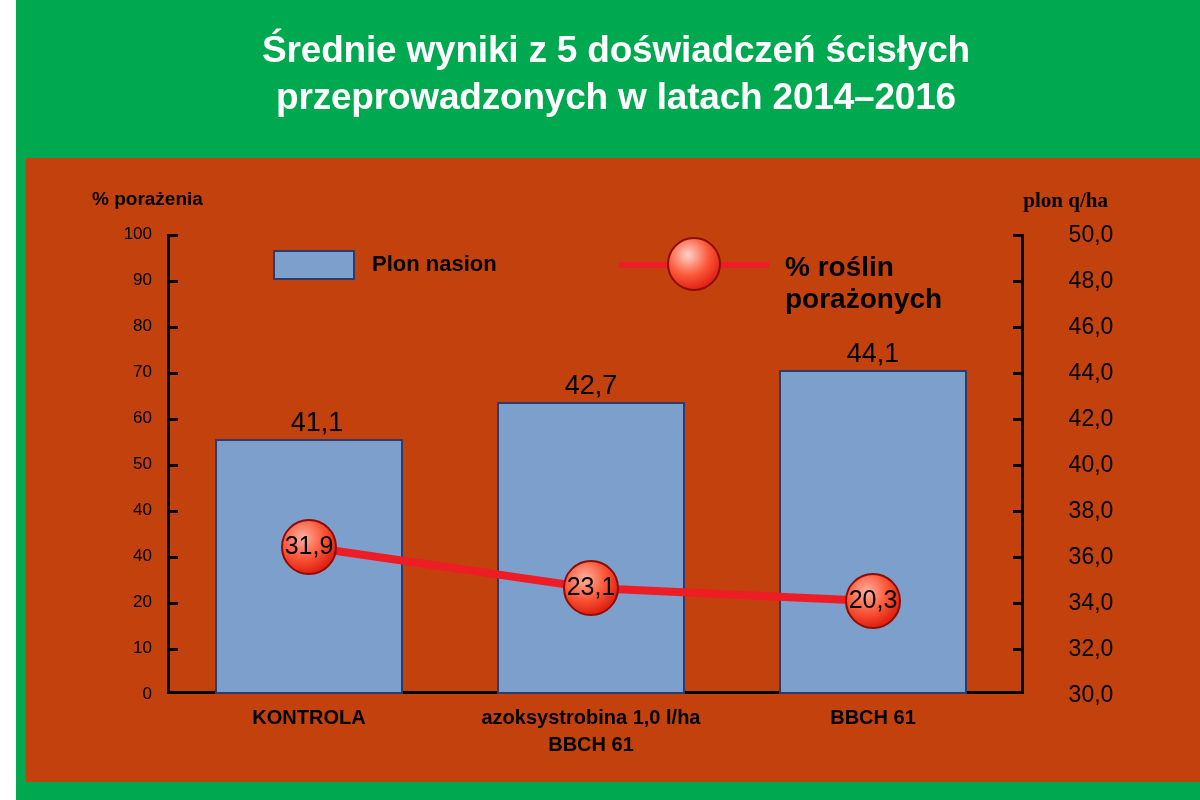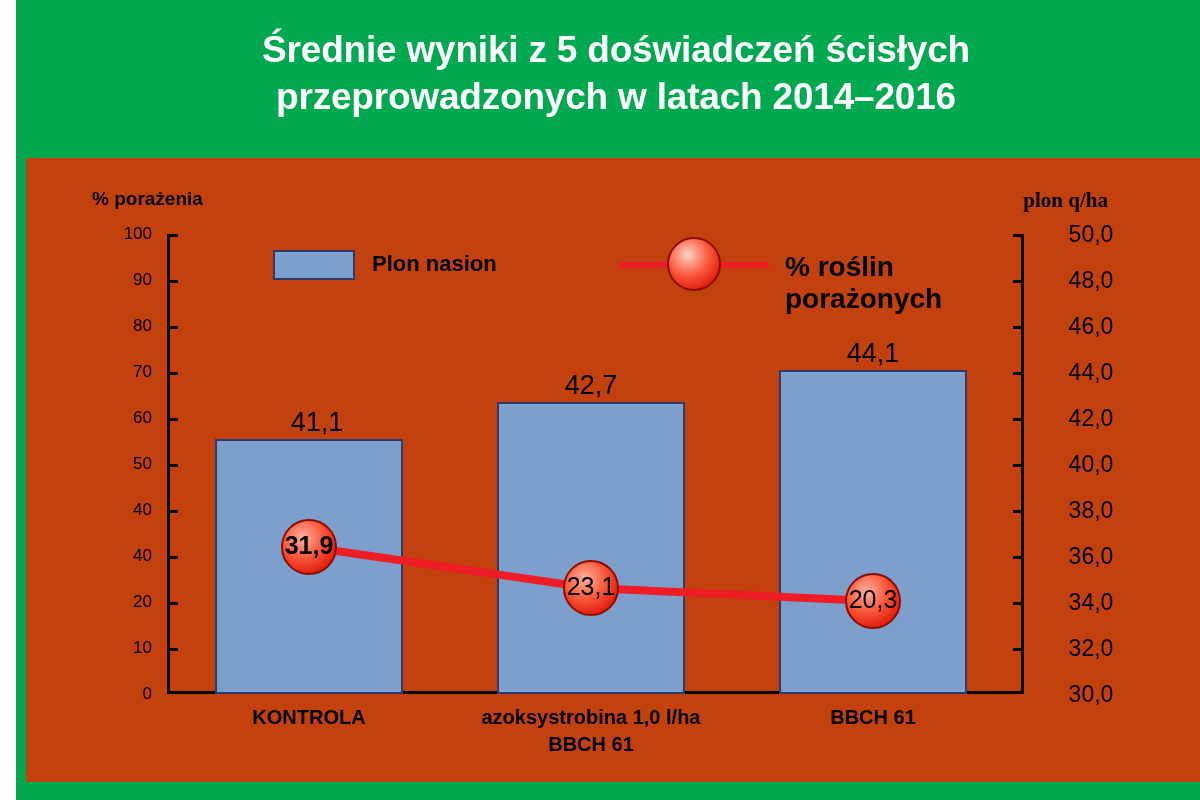--- a/index.html
+++ b/index.html
@@ -314,21 +314,21 @@
       <div class="bar-label" style="left:706px; top:104px;">44,1</div>
 
       <svg class="line-svg" viewBox="0 0 857 460" preserveAspectRatio="none">
         <polyline points="142,313 424,354 706,367" fill="none" stroke="#ee1c25" stroke-width="8"></polyline>
       </svg>
 
       <div class="marker" style="left:142px; top:313px;"></div>
       <div class="marker" style="left:424px; top:354px;"></div>
       <div class="marker" style="left:706px; top:367px;"></div>
 
-      <div class="marker-label" style="left:142px; top:311px;font-weight:bold;">31,9</div>
+      <div class="marker-label" style="left:142px; top:311px;">31,9</div>
       <div class="marker-label" style="left:424px; top:352px;">23,1</div>
       <div class="marker-label" style="left:706px; top:365px;">20,3</div>
 
       <div class="cat-label" style="left:142px; top:470px; width:300px;">
         <div>KONTROLA</div>
       </div>
       <div class="cat-label" style="left:424px; top:470px; width:340px;">
         <div>azoksystrobina 1,0 l/ha</div>
         <div>BBCH 61</div>
       </div>

